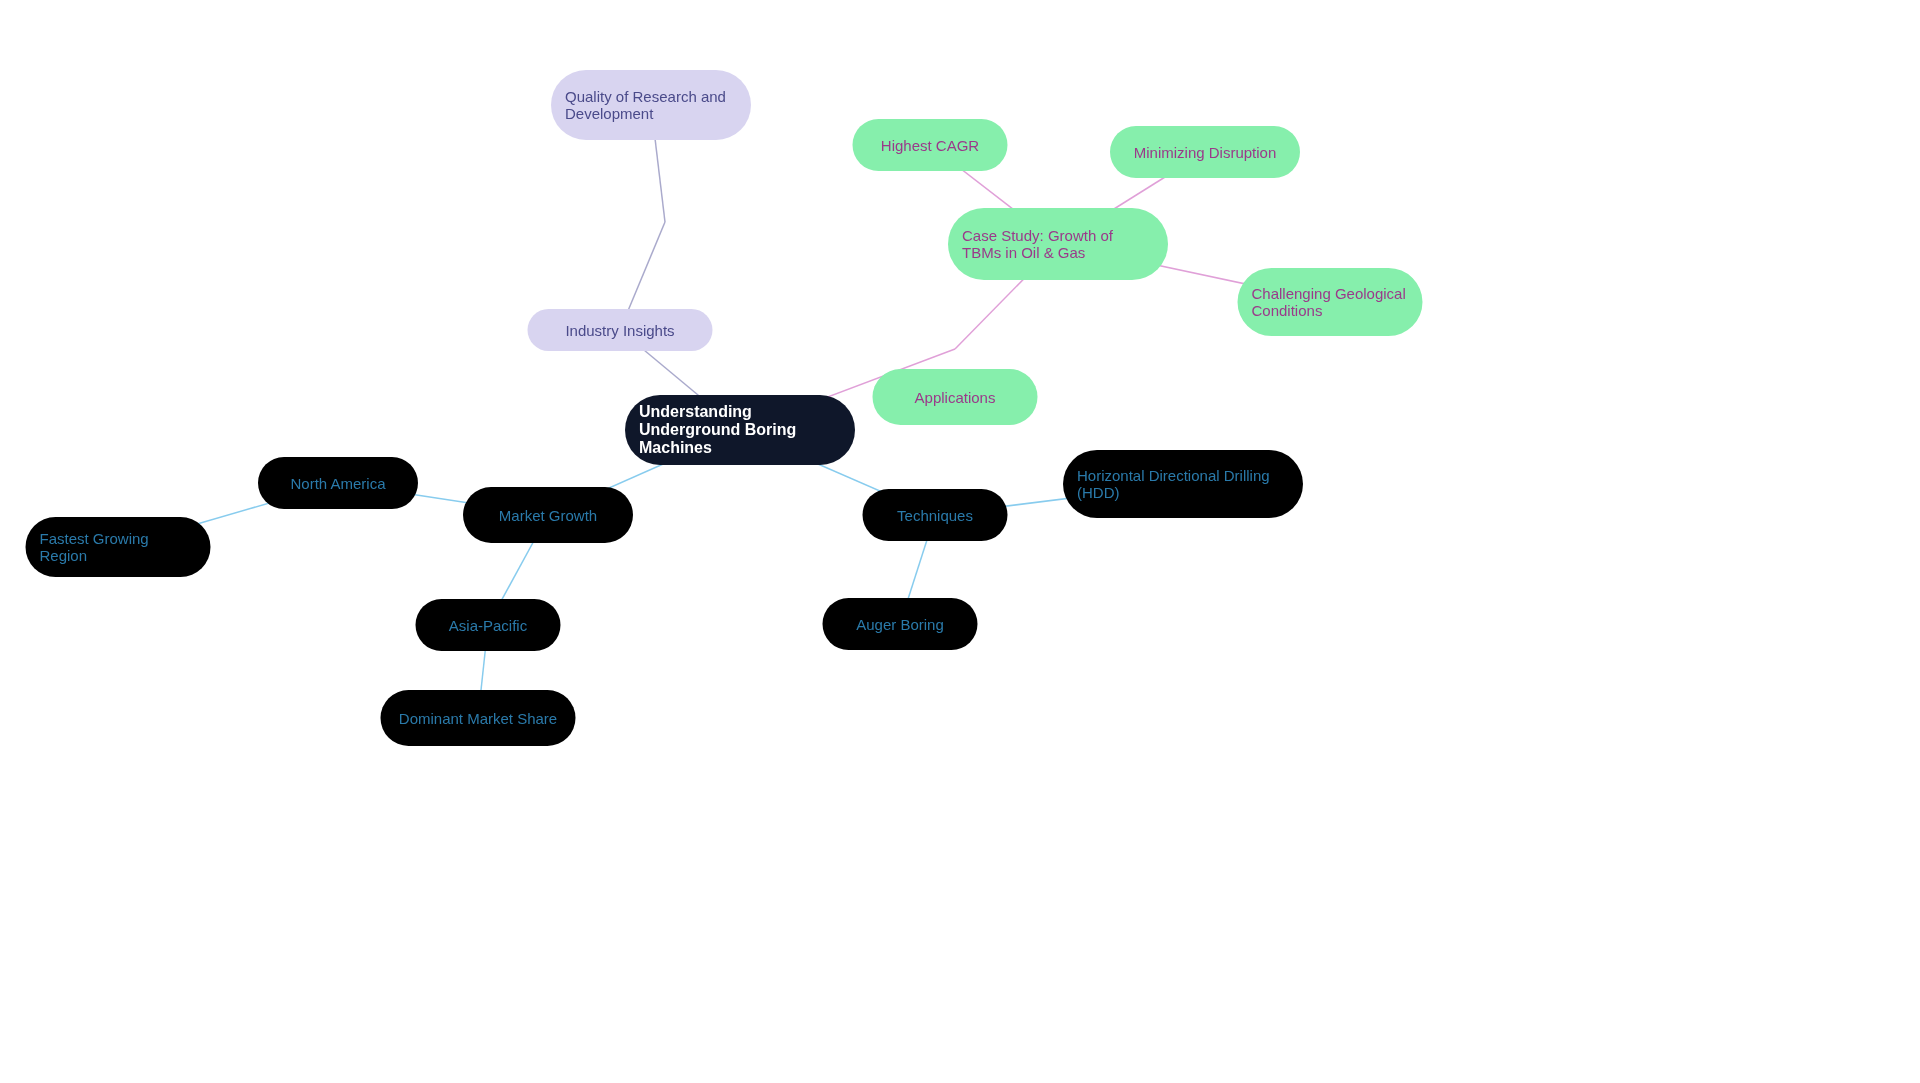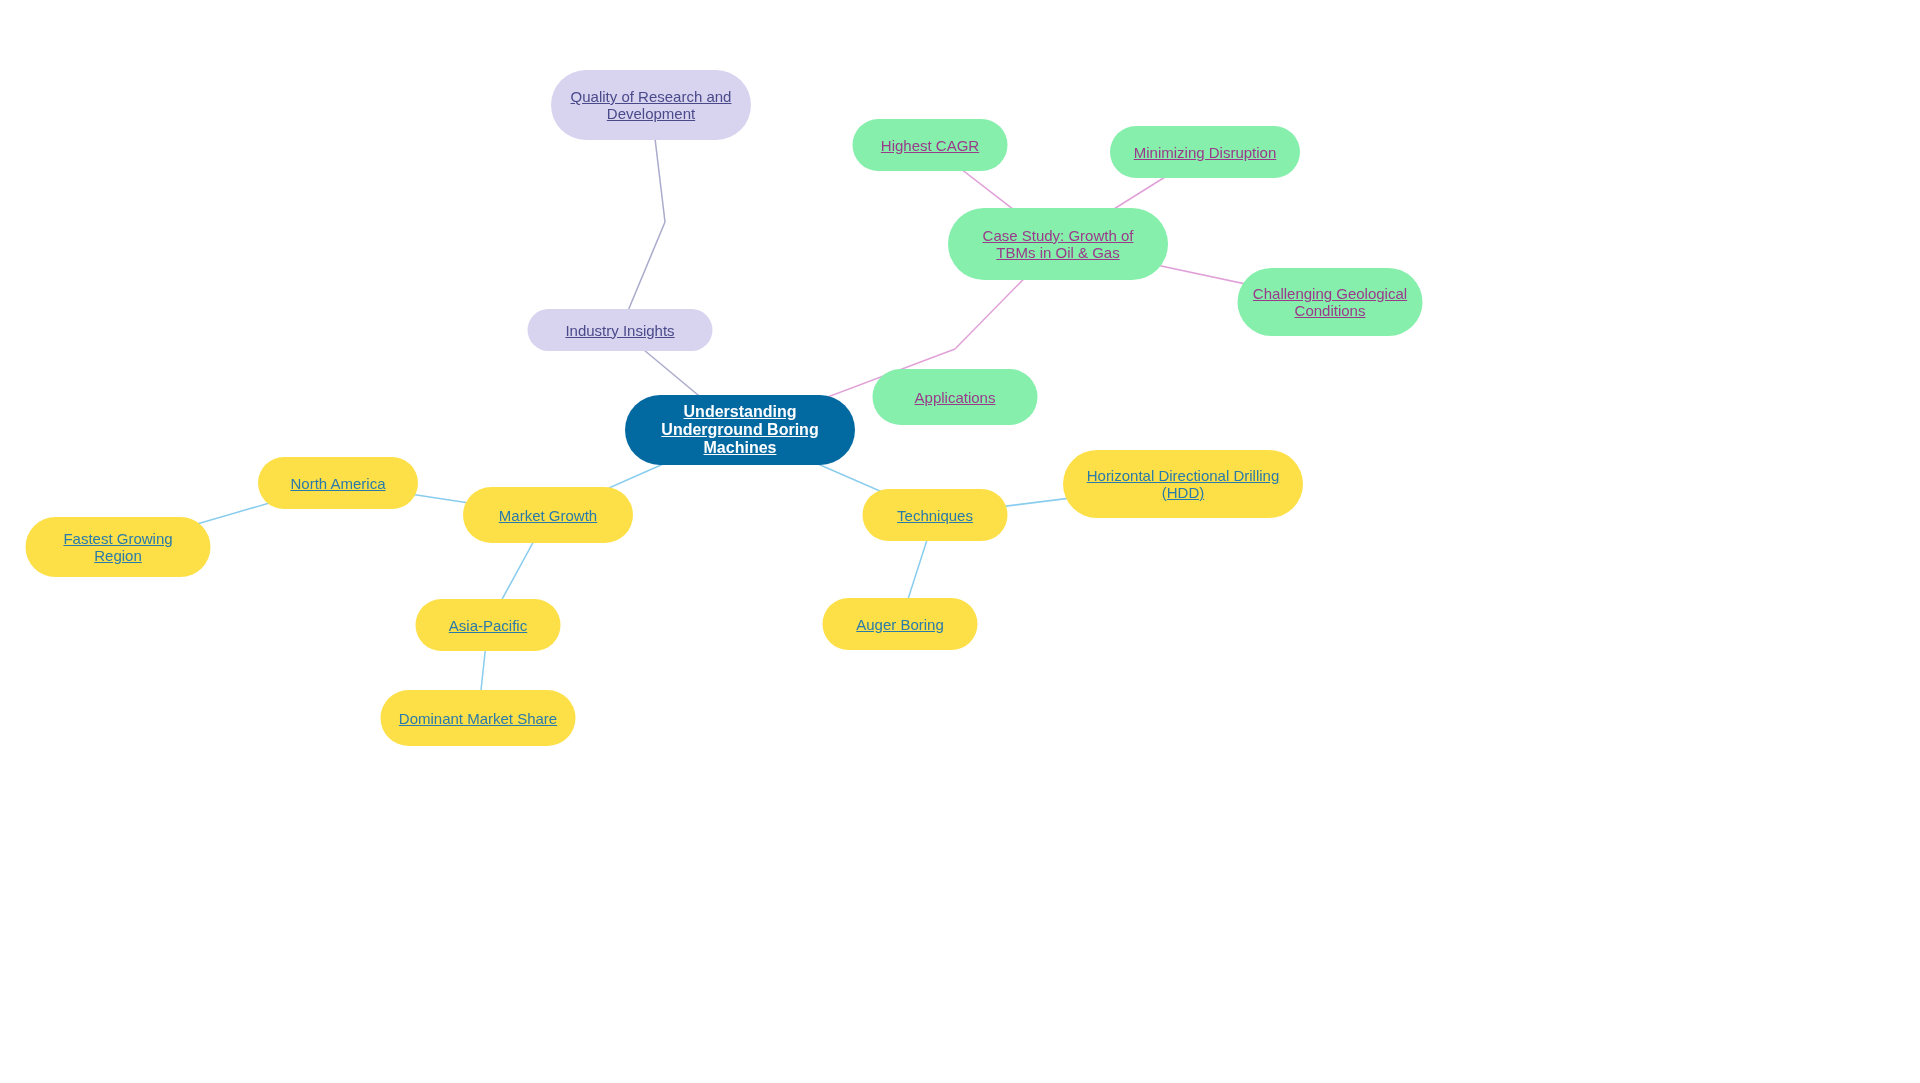--- a/index.html
+++ b/index.html
@@ -21,49 +21,47 @@
       top: 0; left: 0;
       width: 1920px;
       height: 1083px;
       pointer-events: none;
     }
     .node {
       position: absolute;
       display: flex;
       align-items: center;
       justify-content: center;
-      text-align: center;
       border-radius: 50px;
       font-size: 15px;
       font-weight: 500;
       cursor: default;
       transform: translate(-50%, -50%);
-      text-decoration: underline;
     }
     .node-center {
-      background: #0369a1;
+      background: #0f172a;
       color: #ffffff;
       font-size: 16px;
       font-weight: 600;
       width: 230px;
       height: 70px;
       border-radius: 40px;
     }
     .node-purple {
       background: #d8d4f0;
       color: #4a4a8a;
       border: none;
     }
     .node-pink {
       background: #86efac;
       color: #9a3a8a;
       border: none;
     }
     .node-cyan {
-      background: #fde047;
+      background: #000000;
       color: #2a7aaa;
       border: none;
     }
   </style>
 </head>
 <body>
 
 <div id="mindmap-container">
   <svg id="connections">
       <line x1="740" y1="430" x2="620" y2="330" stroke="#aaaacc" stroke-width="1.5"></line>

